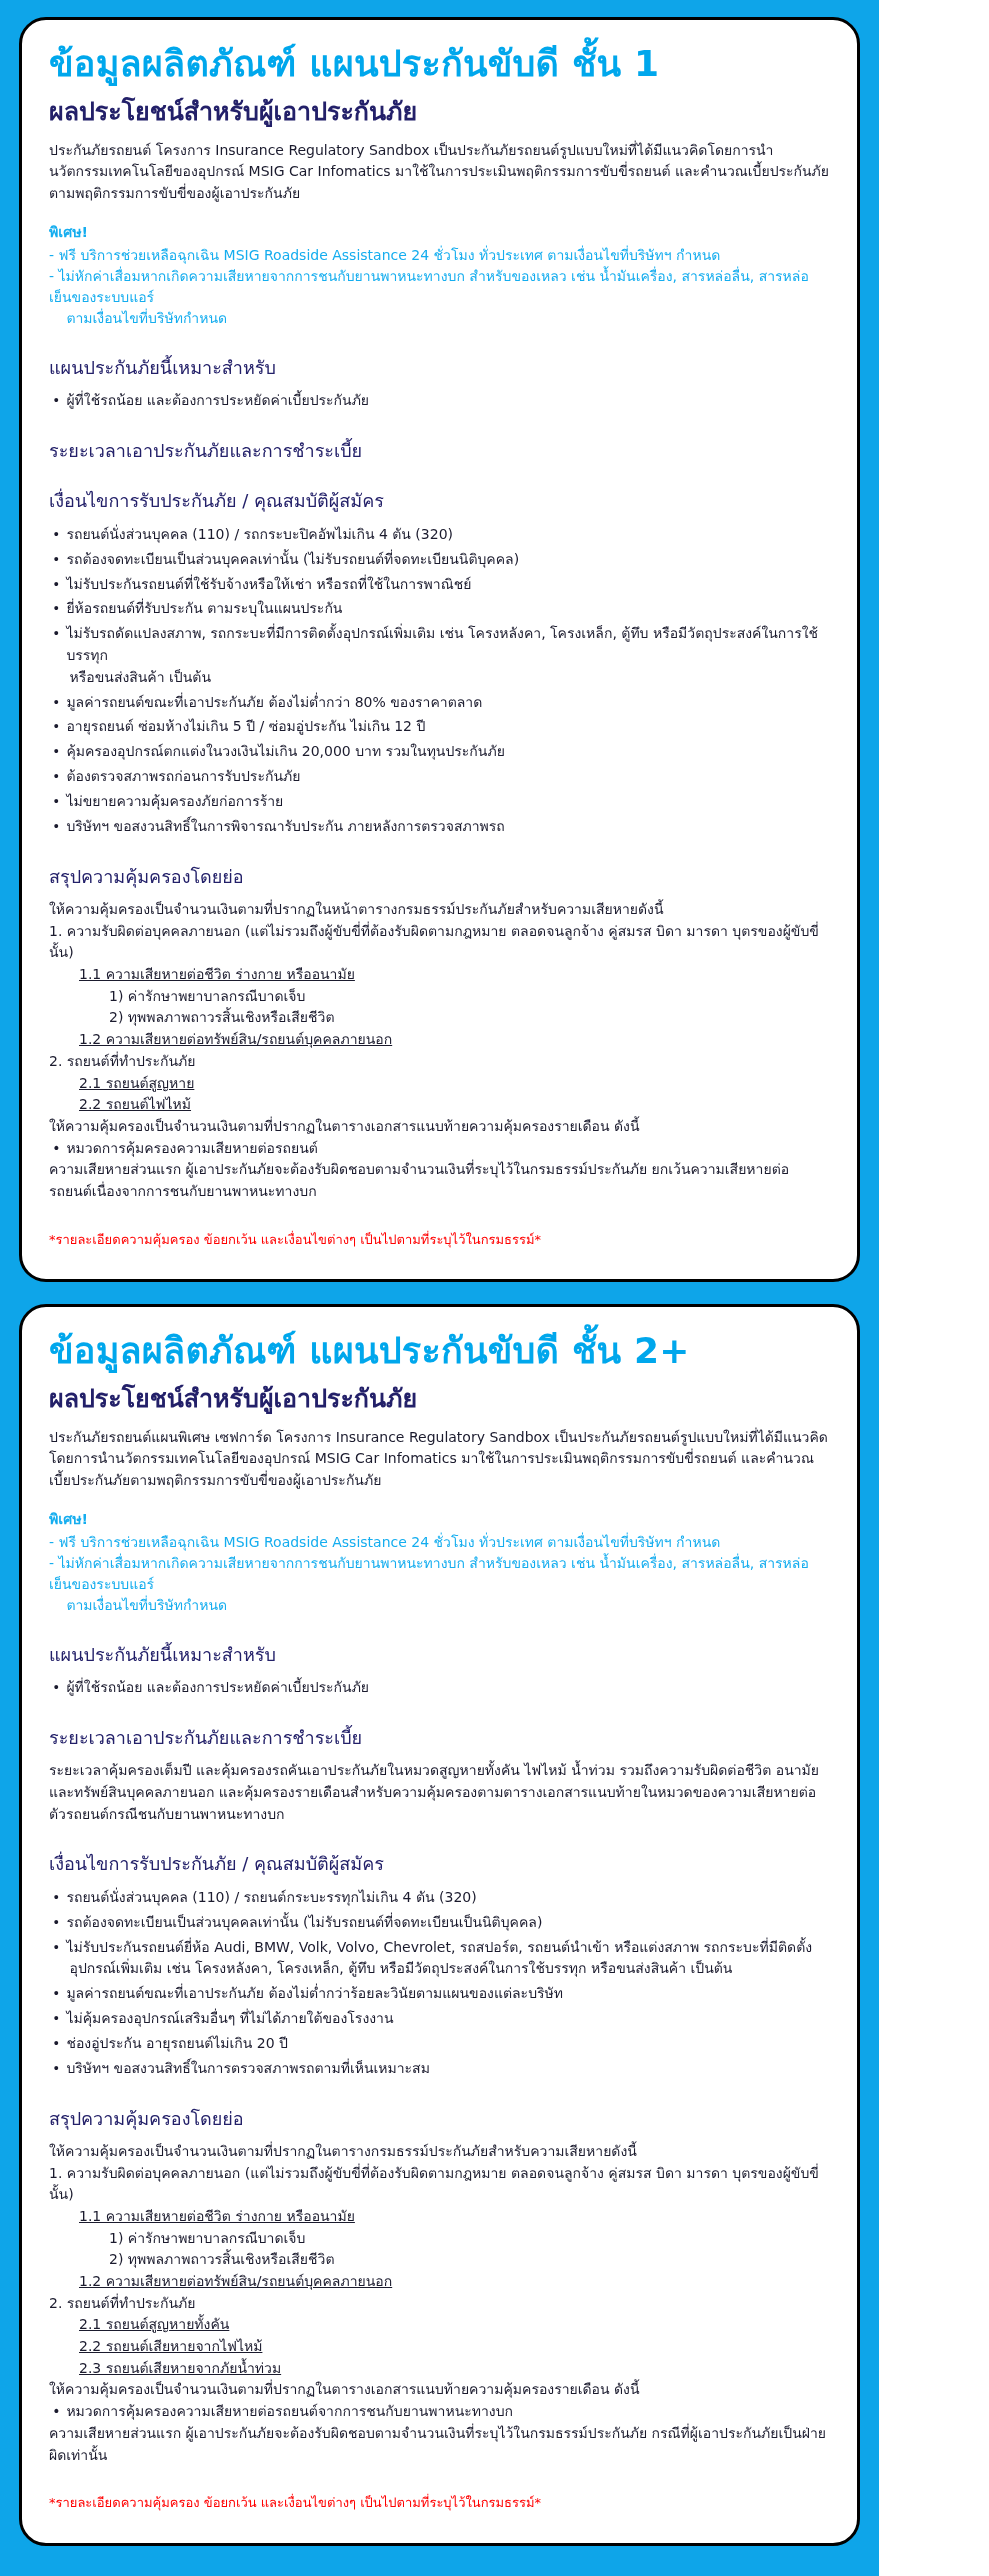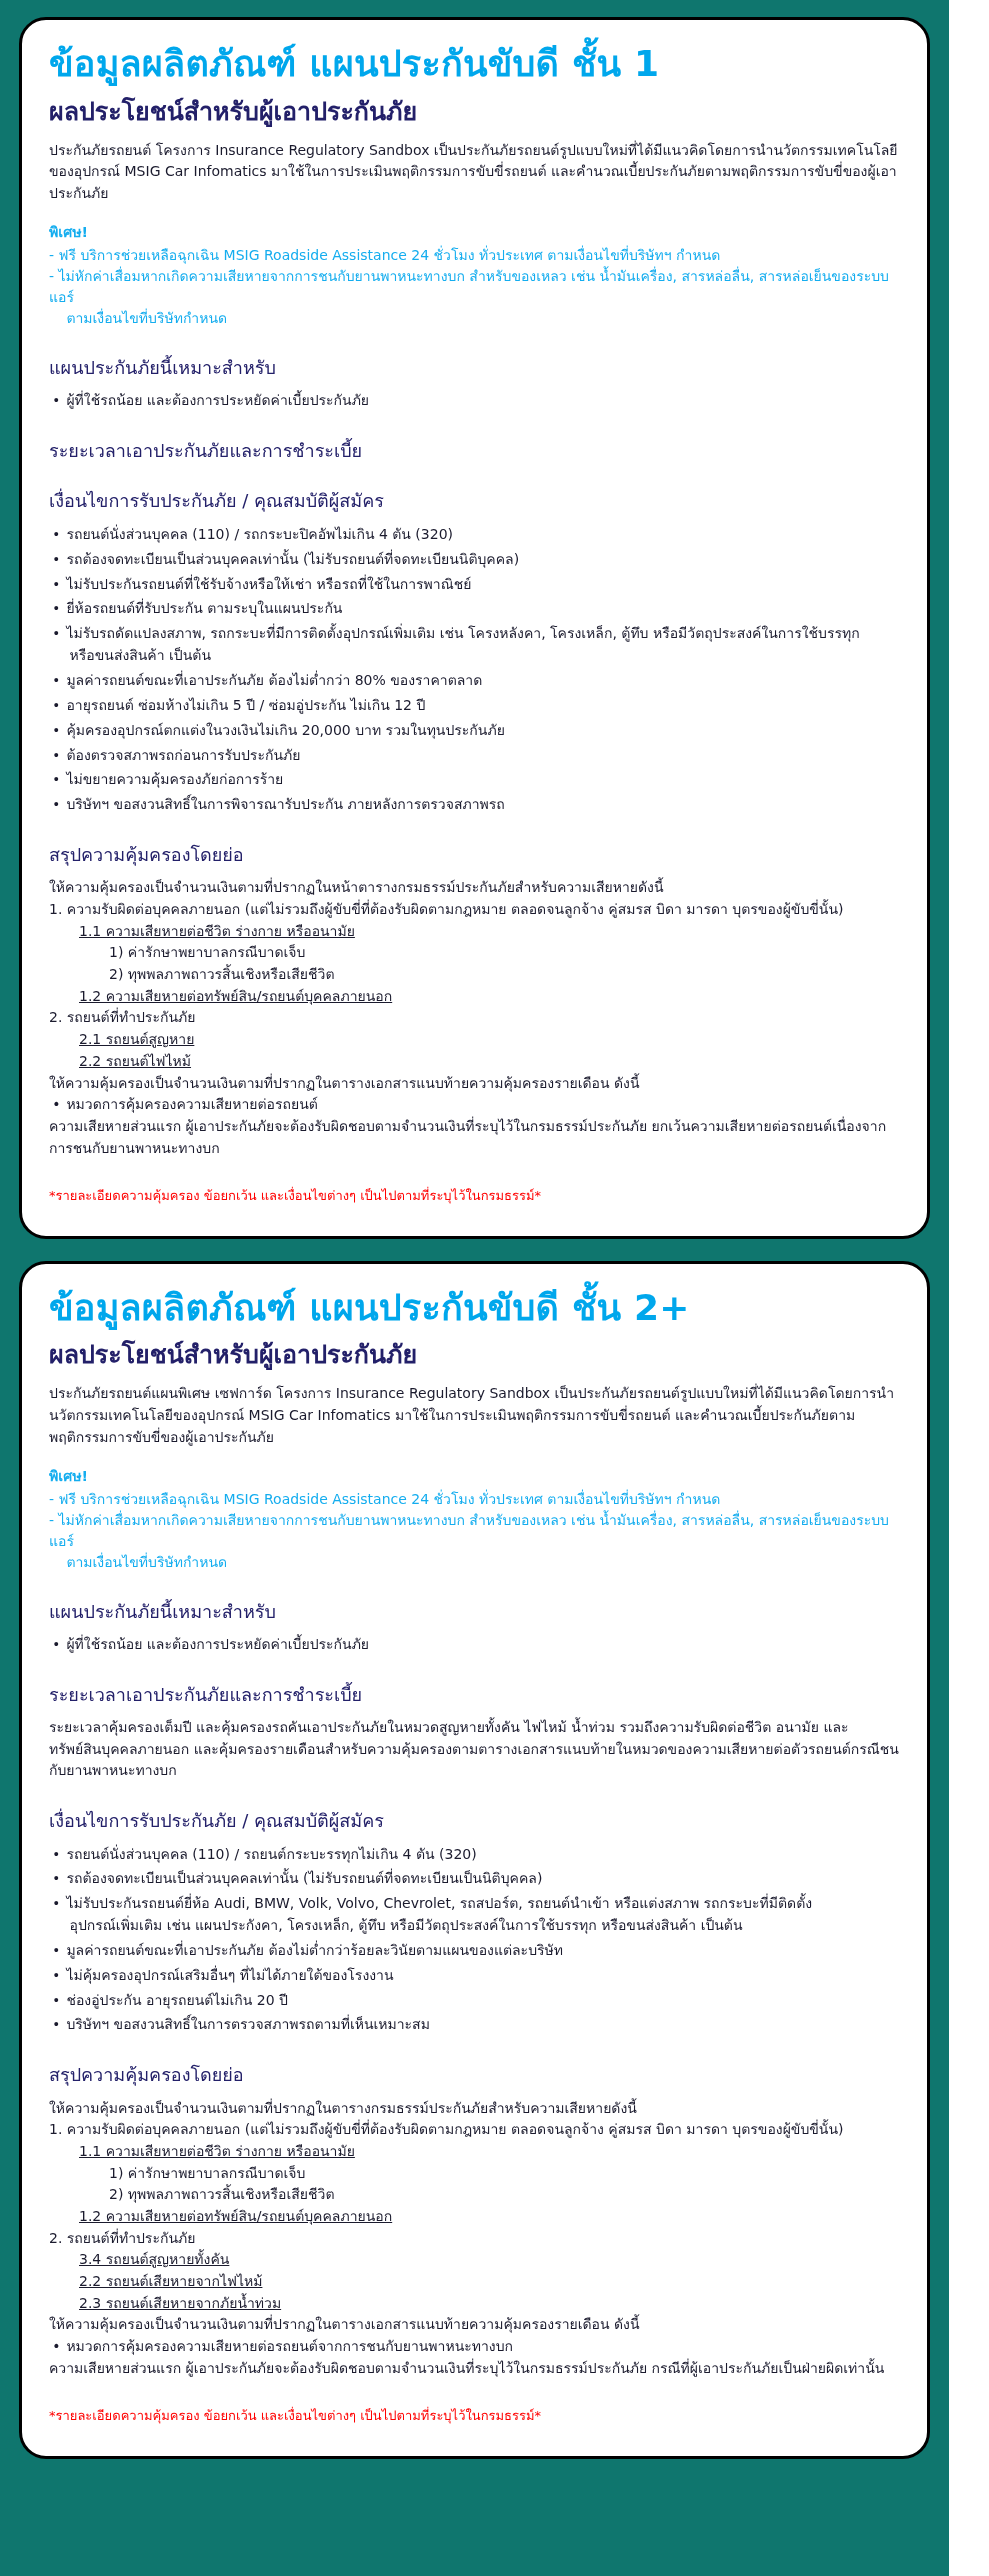--- a/index.html
+++ b/index.html
@@ -6,25 +6,25 @@
     margin: 0;
     padding: 0;
     background: #ffffff;
   }
   body {
     width: 989px;
     font-family: "DejaVu Sans", "Liberation Sans", sans-serif;
     -webkit-font-smoothing: antialiased;
   }
   .page {
-    width: 949px;
+    width: 879px;
     min-height: 2576px;
     box-sizing: border-box;
     padding: 17.4px 19px 19px 19px;
-    background: #0f766e;
+    background: #0ea5e9;
   }
   .card {
     border: 3.2px solid #000000;
     border-radius: 27px;
     box-sizing: border-box;
     padding: 24px 27px 27px 27px;
     background: #ffffff;
   }
   .card + .card {
     margin-top: 22px;
@@ -227,38 +227,38 @@
 
     <h3 class="section-head">ระยะเวลาเอาประกันภัยและการชำระเบี้ย</h3>
     <p class="para">ระยะเวลาคุ้มครองเต็มปี และคุ้มครองรถคันเอาประกันภัยในหมวดสูญหายทั้งคัน ไฟไหม้ น้ำท่วม รวมถึงความรับผิดต่อชีวิต อนามัย และทรัพย์สินบุคคลภายนอก และคุ้มครองรายเดือนสำหรับความคุ้มครองตามตารางเอกสารแนบท้ายในหมวดของความเสียหายต่อตัวรถยนต์กรณีชนกับยานพาหนะทางบก</p>
 
     <h3 class="section-head">เงื่อนไขการรับประกันภัย / คุณสมบัติผู้สมัคร</h3>
     <ul class="bullets">
       <li><span>รถยนต์นั่งส่วนบุคคล (110) / รถยนต์กระบะรรทุกไม่เกิน 4 ตัน (320)</span></li>
       <li><span>รถต้องจดทะเบียนเป็นส่วนบุคคลเท่านั้น  (ไม่รับรถยนต์ที่จดทะเบียนเป็นนิติบุคคล)</span></li>
       <li>
         <span>ไม่รับประกันรถยนต์ยี่ห้อ Audi, BMW, Volk, Volvo, Chevrolet, รถสปอร์ต, รถยนต์นำเข้า หรือแต่งสภาพ รถกระบะที่มีติดตั้ง</span>
-        <span class="cont">อุปกรณ์เพิ่มเติม เช่น แผนประกังคา, โครงเหล็ก, ตู้ทึบ หรือมีวัตถุประสงค์ในการใช้บรรทุก หรือขนส่งสินค้า เป็นต้น</span>
+        <span class="cont">อุปกรณ์เพิ่มเติม เช่น โครงหลังคา, โครงเหล็ก, ตู้ทึบ หรือมีวัตถุประสงค์ในการใช้บรรทุก หรือขนส่งสินค้า เป็นต้น</span>
       </li>
       <li><span>มูลค่ารถยนต์ขณะที่เอาประกันภัย ต้องไม่ต่ำกว่าร้อยละวินัยตามแผนของแต่ละบริษัท</span></li>
       <li><span>ไม่คุ้มครองอุปกรณ์เสริมอื่นๆ ที่ไม่ได้ภายใต้ของโรงงาน</span></li>
       <li><span>ช่องอู่ประกัน อายุรถยนต์ไม่เกิน 20 ปี</span></li>
       <li><span>บริษัทฯ ขอสงวนสิทธิ์ในการตรวจสภาพรถตามที่เห็นเหมาะสม</span></li>
     </ul>
 
     <h3 class="section-head">สรุปความคุ้มครองโดยย่อ</h3>
     <div>
       <p class="lvl0">ให้ความคุ้มครองเป็นจำนวนเงินตามที่ปรากฏในตารางกรมธรรม์ประกันภัยสำหรับความเสียหายดังนี้</p>
       <p class="lvl0">1. ความรับผิดต่อบุคคลภายนอก (แต่ไม่รวมถึงผู้ขับขี่ที่ต้องรับผิดตามกฎหมาย  ตลอดจนลูกจ้าง คู่สมรส  บิดา มารดา  บุตรของผู้ขับขี่นั้น)</p>
       <p class="lvl1">1.1 ความเสียหายต่อชีวิต ร่างกาย หรืออนามัย</p>
       <p class="lvl2">1)  ค่ารักษาพยาบาลกรณีบาดเจ็บ</p>
       <p class="lvl2">2)  ทุพพลภาพถาวรสิ้นเชิงหรือเสียชีวิต</p>
       <p class="lvl1">1.2 ความเสียหายต่อทรัพย์สิน/รถยนต์บุคคลภายนอก</p>
       <p class="lvl0">2. รถยนต์ที่ทำประกันภัย</p>
-      <p class="lvl1">3.4 รถยนต์สูญหายทั้งคัน</p>
+      <p class="lvl1">2.1 รถยนต์สูญหายทั้งคัน</p>
       <p class="lvl1">2.2 รถยนต์เสียหายจากไฟไหม้</p>
       <p class="lvl1">2.3 รถยนต์เสียหายจากภัยน้ำท่วม</p>
       <p class="lvl0">ให้ความคุ้มครองเป็นจำนวนเงินตามที่ปรากฏในตารางเอกสารแนบท้ายความคุ้มครองรายเดือน ดังนี้</p>
       <p class="dot-line">หมวดการคุ้มครองความเสียหายต่อรถยนต์จากการชนกับยานพาหนะทางบก</p>
       <p class="lvl0">ความเสียหายส่วนแรก ผู้เอาประกันภัยจะต้องรับผิดชอบตามจำนวนเงินที่ระบุไว้ในกรมธรรม์ประกันภัย กรณีที่ผู้เอาประกันภัยเป็นฝ่ายผิดเท่านั้น</p>
     </div>
 
     <p class="footnote">*รายละเอียดความคุ้มครอง ข้อยกเว้น และเงื่อนไขต่างๆ เป็นไปตามที่ระบุไว้ในกรมธรรม์*</p>
   </section>
 

